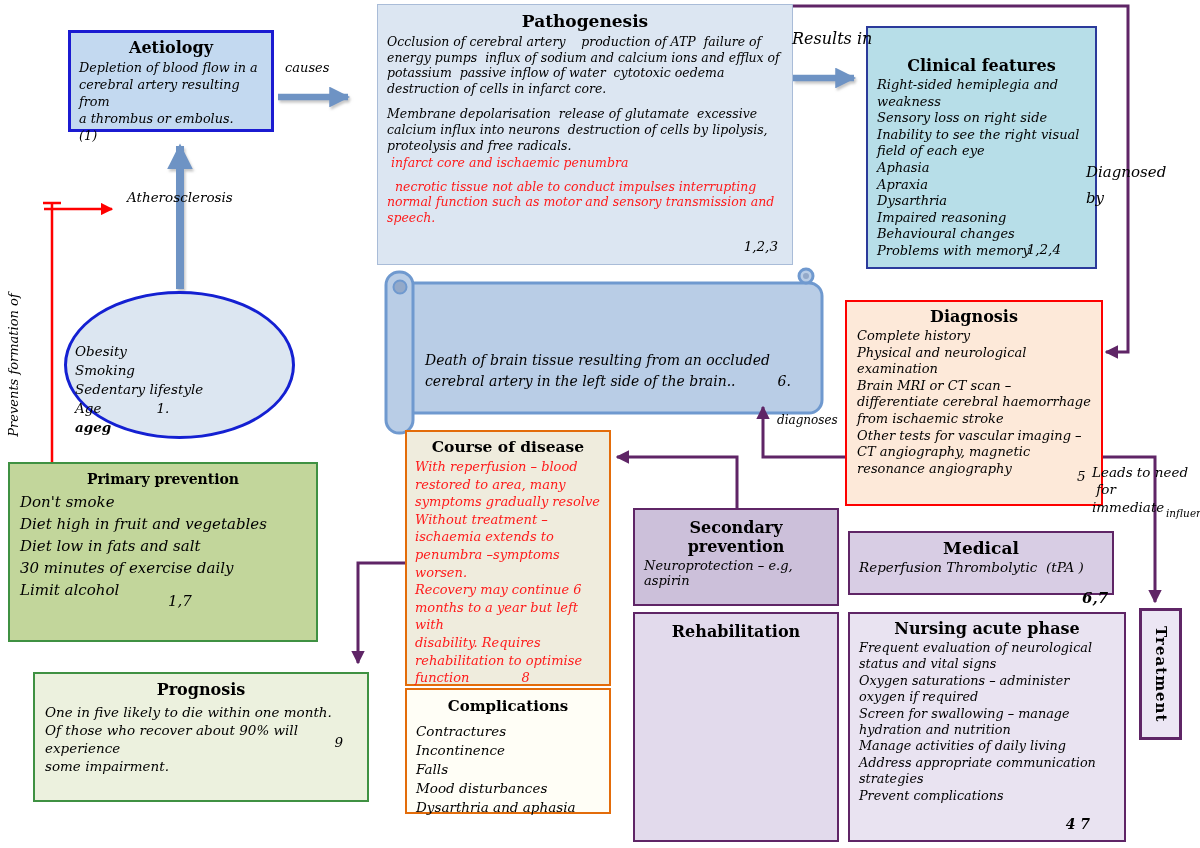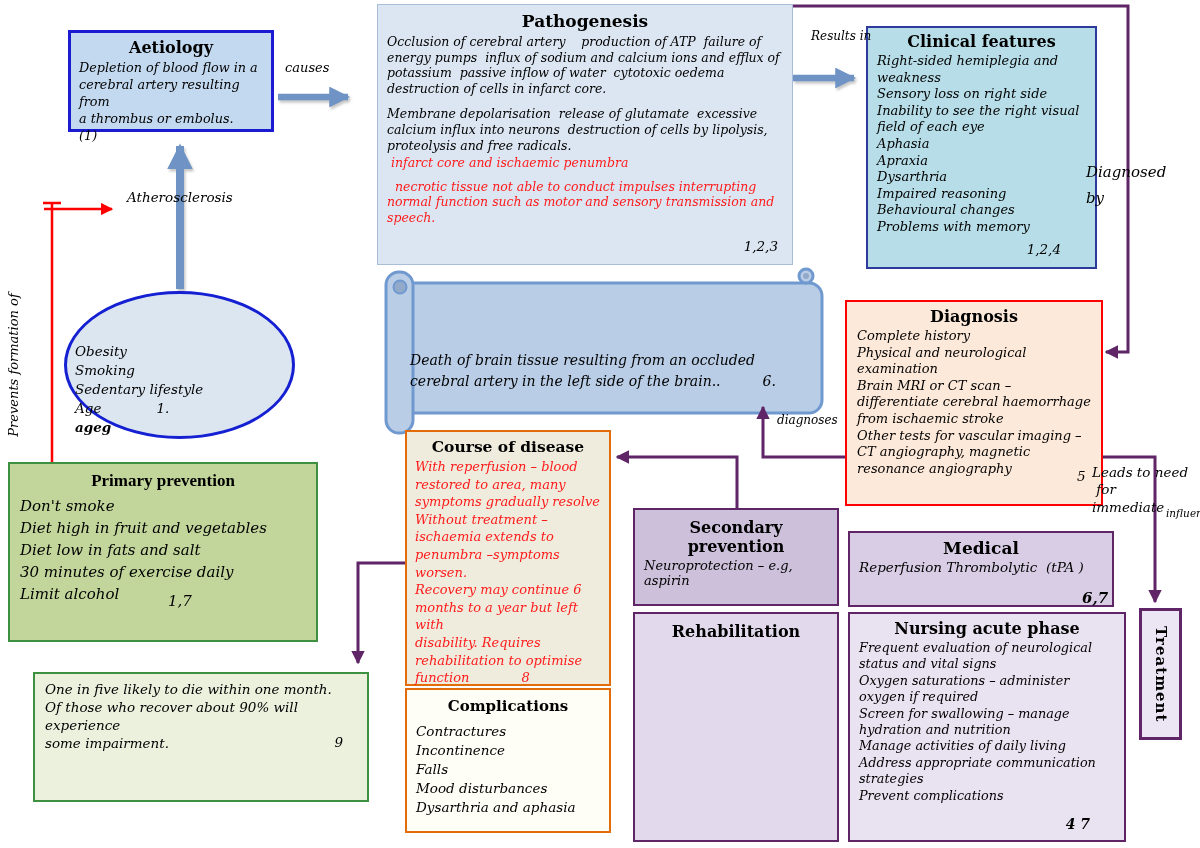--- a/index.html
+++ b/index.html
@@ -29,83 +29,83 @@
   #pathogenesis { left:377px; top:4px; width:416px; height:261px; background:#dce6f2; border:1px solid #a9bcd8; padding:6px 9px; }
   #pathogenesis .title { font-size:17px; margin-bottom:3px; }
   #pathogenesis .body { font-size:12.5px; line-height:15.6px; }
   #pathogenesis .center { }
   #pathogenesis .p2 { margin-top:10px; }
   #pathogenesis .r1 { margin-top:2px; }
   #pathogenesis .r2 { margin-top:8px; }
   #pathogenesis .ref { right:14px; bottom:10px; font-size:13.5px; }
 
   #clinical { left:866px; top:26px; width:231px; height:243px; background:#b7dee8; border:2px solid #2b3a9b; padding:4px 9px; }
-  #clinical .title { font-size:16px; margin-bottom:2px; }
+  #clinical .title { font-size:16px; margin-bottom:2px;margin-top:24px; }
   #clinical li { font-size:13px; line-height:16.6px; }
   #clinical .ref { right:34px; bottom:10px; font-size:13.5px; }
 
   #risk { left:64px; top:291px; width:231px; height:148px; background:#dce6f1; border:3.5px solid #1420d2; border-radius:50%; }
   #risk .title { font-size:16px; margin-top:26px; }
   #risk .risk-items { position:absolute; left:8px; top:48px; font-size:13.5px; line-height:19px; }
   #risk li { line-height:19px; }
   #risk .age-row { font-style:italic; }
   #risk .age-ref { margin-left:55px; }
   #risk .risk-extra { font-weight:bold; font-style:italic; }
 
   #primary { left:8px; top:462px; width:310px; height:180px; background:#c2d69b; border:2.5px solid #3f9142; padding:7px 10px; }
-  #primary .title { font-size:17px; margin-bottom:4px;font-family:Liberation Serif, serif; }
+  #primary .title { font-size:14px; margin-bottom:4px; }
   #primary li { font-size:15px; line-height:22px; }
   #primary .ref { left:158px; bottom:30px; font-size:15px; }
 
   #prognosis { left:33px; top:672px; width:336px; height:130px; background:#ecf1de; border:2.5px solid #3f9142; padding:6px 10px; }
   #prognosis .title { font-size:16px; margin-bottom:4px; }
   #prognosis .body { font-size:13.5px; line-height:18px; }
   #prognosis .ref { right:24px; top:60px; font-size:13.5px; }
 
   #course { left:405px; top:430px; width:206px; height:256px; background:#efecdd; border:2.5px solid #e36c0a; padding:5px 8px; }
   #course .title { font-size:15.5px; margin-bottom:2px; }
   #course .body { font-size:13px; line-height:17.6px; }
   #course .refin { margin-left:52px; }
 
-  #complications { left:405px; top:688px; width:206px; height:145px; background:#fffef6; border:2.5px solid #e36c0a; padding:7px 9px; }
+  #complications { left:405px; top:688px; width:206px; height:126px; background:#fffef6; border:2.5px solid #e36c0a; padding:7px 9px; }
   #complications .title { font-size:15px; margin-bottom:7px; }
   #complications li { font-size:13.5px; line-height:19px; }
 
-  #scroll-text { left:410px; top:350px; width:395px; z-index:2; }
+  #scroll-text { left:425px; top:350px; width:395px; z-index:2; }
   #scroll-text .body { font-size:14px; line-height:21px; }
   #scroll-text .refin { margin-left:42px; }
 
   #diagnosis { left:845px; top:300px; width:258px; height:206px; background:#fde9d9; border:2.5px solid #fe0000; padding:5px 10px; }
   #diagnosis .title { font-size:16px; margin-bottom:2px; }
   #diagnosis li { font-size:13px; line-height:16.6px; }
   #diagnosis .ref { left:230px; top:166px; font-size:13.5px; }
 
   #secondary { left:633px; top:508px; width:206px; height:98px; background:#ccc0da; border:2.5px solid #5f2566; padding:8px 9px; }
   #secondary .title { font-size:16px; margin-bottom:2px; }
   #secondary .body { font-size:13px; }
 
-  #medical { left:848px; top:531px; width:266px; height:76px; background:#d8cde4; border:2.5px solid #5f2566; padding:5px 9px; }
+  #medical { left:848px; top:531px; width:266px; height:64px; background:#d8cde4; border:2.5px solid #5f2566; padding:5px 9px; }
   #medical .title { font-size:17px; margin-bottom:1px; }
   #medical .body { font-size:13.5px; }
 
   #rehabilitation { left:633px; top:612px; width:206px; height:230px; background:#e2daec; border:2.5px solid #5f2566; padding:8px 9px; }
   #rehabilitation .title { font-size:16px; margin-bottom:4px; }
   #rehabilitation .body { font-size:13px; line-height:18px; }
 
   #nursing { left:848px; top:612px; width:278px; height:230px; background:#e9e3f1; border:2.5px solid #5f2566; padding:5px 9px; }
   #nursing .title { font-size:16px; margin-bottom:2px; }
   #nursing li { font-size:12.8px; line-height:16.4px; }
   #nursing .ref { right:34px; bottom:8px; font-size:14px; font-weight:bold; }
 
   #treatment { left:1139px; top:608px; width:43px; height:132px; background:#ece6f4; border:3px solid #5f2566; display:flex; align-items:center; justify-content:center; }
   #treatment .vtext { writing-mode:vertical-rl; font-weight:bold; font-size:15px; letter-spacing:1px; }
 
   
   #lbl-causes { left:285px; top:60px; font-size:13px; }
-  #lbl-results-in { left:811px; top:29px; font-size:12px; }
+  #lbl-results-in { left:792px; top:29px; font-size:16px; }
   #lbl-atherosclerosis { left:127px; top:189px; font-size:13.5px; }
   #lbl-prevents { left:14px; top:365px; transform:translate(-50%,-50%) rotate(-90deg); white-space:nowrap; font-size:13px; }
   #lbl-diagnoses { left:777px; top:413px; font-size:12px; }
   #lbl-diagnosed-by { left:1086px; top:160px; font-size:15px; line-height:1.7; }
   #lbl-leads { left:1092px; top:464px; font-size:13.5px; }
   #lbl-influences { left:1166px; top:507px; font-size:10.5px; }
   #lbl-medical-ref { left:1082px; top:589px; font-size:15px; font-weight:bold; }
 </style>
 </head>
 <body>
@@ -209,20 +209,21 @@
         <li>Don't smoke</li>
         <li>Diet high in fruit and vegetables</li>
         <li>Diet low in fats and salt</li>
         <li>30 minutes of exercise daily</li>
         <li>Limit alcohol</li>
       </ul>
     <span class="ref">1,7</span>
   </div>
 
   <div class="box" id="prognosis">
+    <div class="title">Prognosis</div>
     <div class="body">One in five likely to die within one month.
 Of those who recover about 90% will experience
 some impairment.</div>
     <span class="ref">9</span>
   </div>
 
   <div class="box" id="course">
     <div class="title">Course of disease</div>
     <div class="body red"><span>With reperfusion – blood
 restored to area, many

